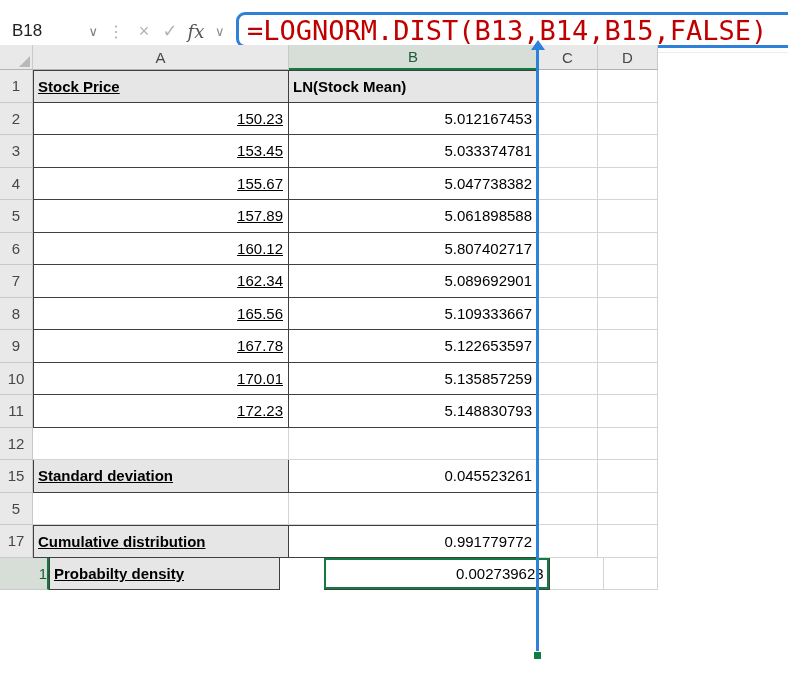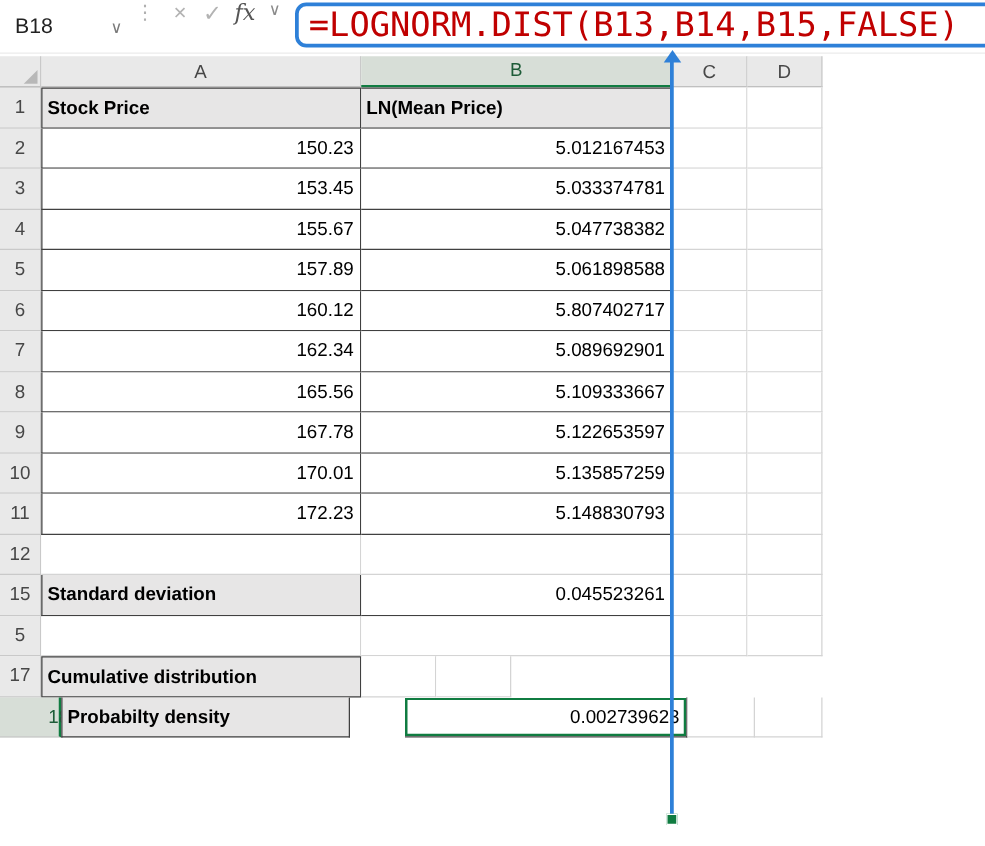--- a/index.html
+++ b/index.html
@@ -3,22 +3,22 @@
 <meta charset="utf-8">
 <style>
   html,body { margin:0; padding:0; background:#ffffff; }
   .app {
     position:relative; width:788px; height:677px; background:#ffffff;
     font-family:"Liberation Sans", sans-serif; overflow:hidden;
   }
 
   
   .formula-bar {
-    position:relative; height:42px; display:flex; 
-    background:#ffffff; border-bottom:1px solid #ececec;
+    position:relative; height:42px; display:flex; align-items:center;
+    background:#ffffff; border-bottom:1px solid #ececec;margin-top:10px;
   }
   .name-box {
     width:86px; height:100%; display:flex; align-items:center;
     justify-content:space-between; padding:0 6px 0 12px;
     font-size:17px; color:#222; cursor:default;
   }
   .chev { color:#7a7a7a; font-size:13px; line-height:1; }
   .dots { color:#b0b0b0; font-size:16px; margin:0 7px 0 4px; }
   .fb-btn { width:26px; text-align:center; font-size:18px; color:#b3b3b3; }
   .fb-btn.fx { font-family:"DejaVu Serif", serif; font-style:italic; color:#555; font-size:18px; }
@@ -71,21 +71,21 @@
     padding-left:47px;
   }
   .cell {
     box-sizing:border-box; height:100%; display:flex; align-items:center;
     font-size:15px; color:#000; background:#fff; overflow:hidden;
     border-right:1px solid var(--grid-line); border-bottom:1px solid var(--grid-line);
   }
   .cell.label { background:var(--label-bg); font-weight:bold; padding-left:4px; }
   .cell.num { justify-content:flex-end; padding-right:5px; }
   .cell.tb { border-right-color:var(--table-border); border-bottom-color:var(--table-border); }
-  .cell.bl { border-left:1px solid var(--table-border); }
+  .cell.bl { border-left:1px solid var(--table-border);text-decoration:underline; }
   .cell.bt { border-top:1px solid var(--table-border); }
   .cell.selcell { box-shadow: inset 0 0 0 2px var(--selection-green); margin-left: 44px; }
 
   
   .varrow {
     position:absolute; left:531px; top:40px; width:0; height:0; z-index:5;
     border-left:7px solid transparent; border-right:7px solid transparent;
     border-bottom:10px solid var(--annotation-blue);
   }
   .vline {
@@ -121,21 +121,21 @@
       <div class="hdr-row">
         <div class="corner"></div>
         <div class="colhdr wA">A</div>
         <div class="colhdr wB selcol">B</div>
         <div class="colhdr wC">C</div>
         <div class="colhdr wD">D</div>
       </div>
       <div class="row">
         <div class="rowhdr">1</div>
         <div class="cell wA label tb bl bt">Stock Price</div>
-        <div class="cell wB label tb bt">LN(Mean Price)</div>
+        <div class="cell wB label tb bt">LN(Stock Mean)</div>
         <div class="cell wC"></div>
         <div class="cell wD"></div>
       </div>
       <div class="row">
         <div class="rowhdr">2</div>
         <div class="cell wA num tb bl">150.23</div>
         <div class="cell wB num tb">5.012167453</div>
         <div class="cell wC"></div>
         <div class="cell wD"></div>
       </div>
@@ -219,20 +219,21 @@
       <div class="row">
         <div class="rowhdr">5</div>
         <div class="cell wA "></div>
         <div class="cell wB "></div>
         <div class="cell wC"></div>
         <div class="cell wD"></div>
       </div>
       <div class="row">
         <div class="rowhdr">17</div>
         <div class="cell wA label tb bl bt">Cumulative distribution</div>
+        <div class="cell wB num tb bt">0.991779772</div>
         <div class="cell wC"></div>
         <div class="cell wD"></div>
       </div>
       <div class="row">
         <div class="rowhdr selrow">18</div>
         <div class="cell wA label tb bl">Probabilty density</div>
         <div class="cell wB num tb selcell">0.002739623</div>
         <div class="cell wC"></div>
         <div class="cell wD"></div>
       </div>

